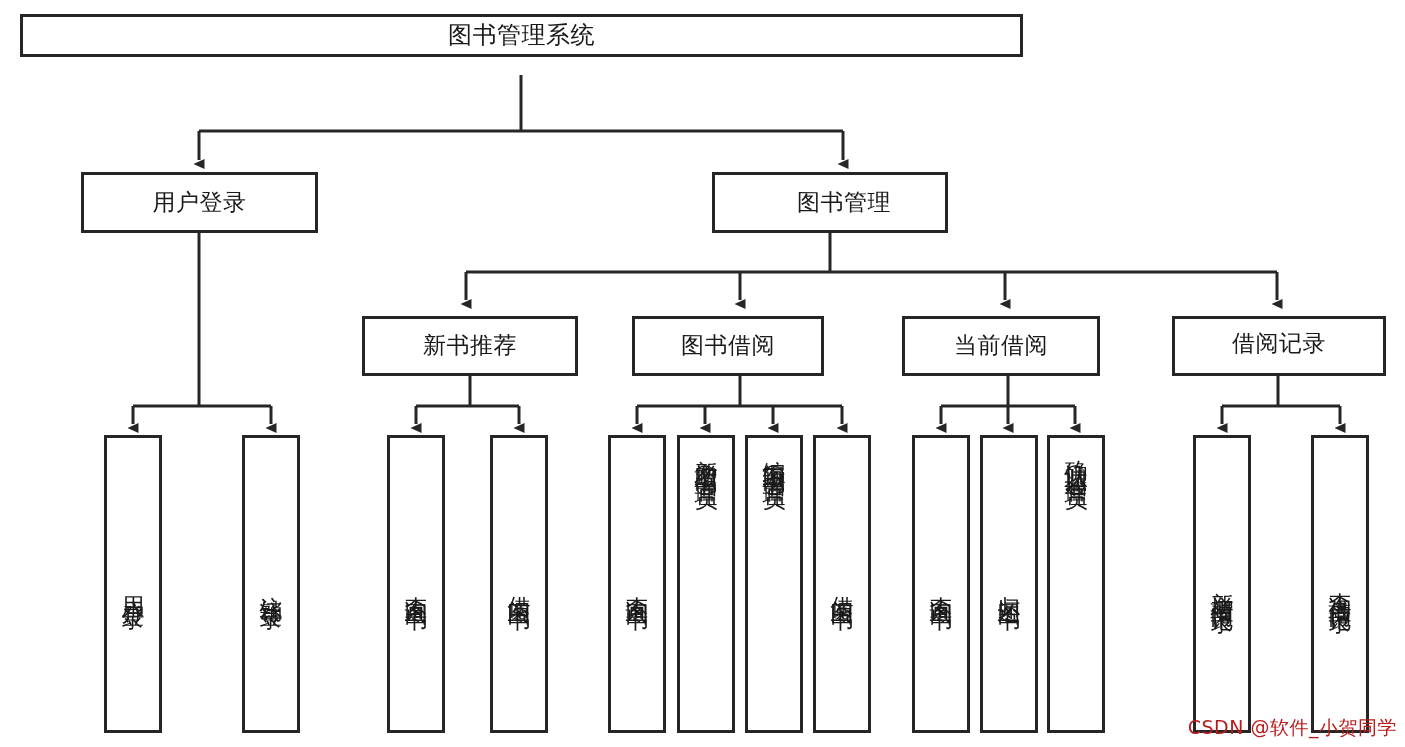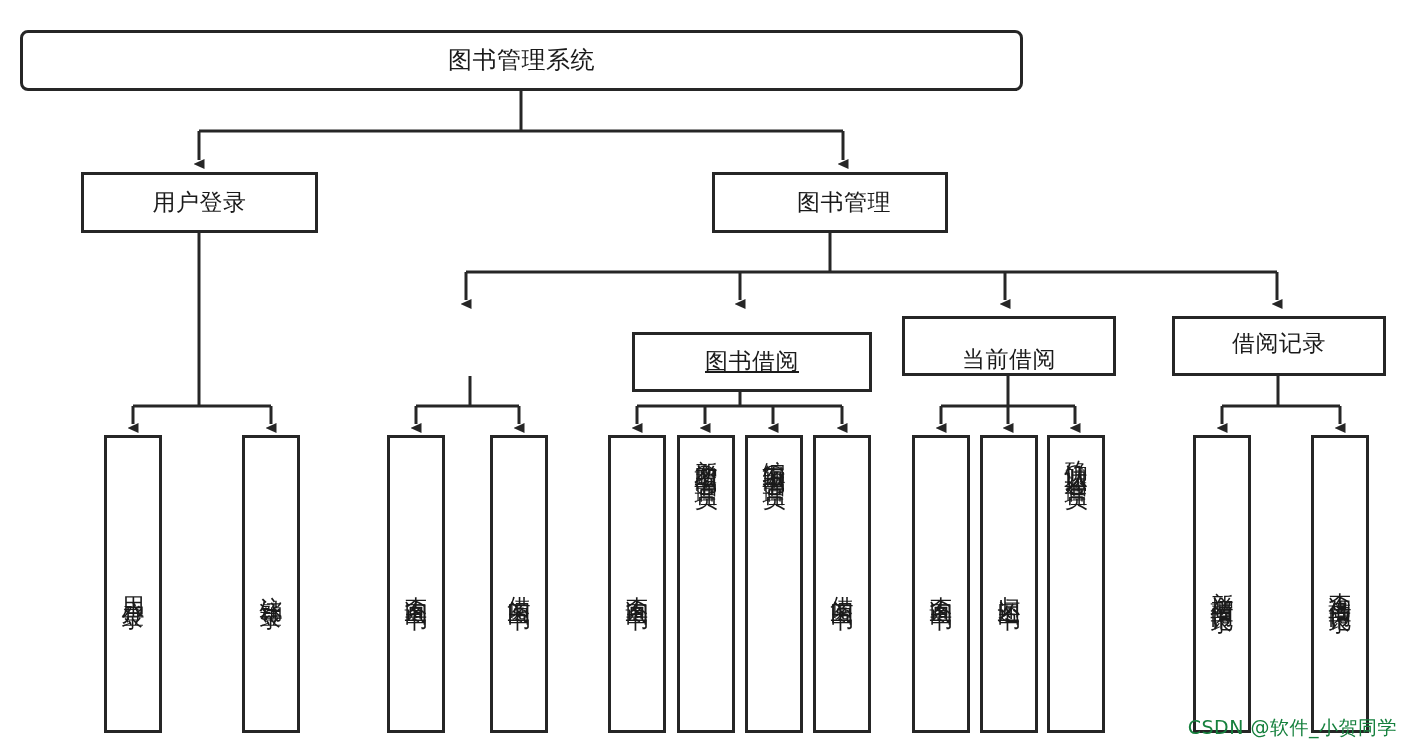--- a/index.html
+++ b/index.html
@@ -64,21 +64,21 @@
   }
   .v-node.mid .node-label {
     margin-top: auto;
     margin-bottom: auto;
   }
   .watermark {
     position: absolute;
     right: 8px;
     bottom: 6px;
     font-size: 19px;
-    color: #15803d;
+    color: #b91c1c;
     white-space: nowrap;
     letter-spacing: 0.5px;
   }
 </style>
 </head>
 <body>
 
 <div id="canvas">
 
   <svg id="edges" viewBox="0 0 1405 747" xmlns="http://www.w3.org/2000/svg">
@@ -124,38 +124,41 @@
       <path d="M1008,406 L1008,424" marker-end="url(#arrow)"></path>
       <path d="M1075,406 L1075,424" marker-end="url(#arrow)"></path>
 
       <path d="M1278,376 L1278,406"></path>
       <path d="M1222,406 L1340,406"></path>
       <path d="M1222,406 L1222,424" marker-end="url(#arrow)"></path>
       <path d="M1340,406 L1340,424" marker-end="url(#arrow)"></path>
     </g>
   </svg>
 
-  <div class="node h-node root" style="left:20px; top:30px; width:1003px; height:61px;border-radius:8px;">
+  <div class="node h-node root" style="left:20px; top:14px; width:1003px; height:43px;">
     <span class="node-label">图书管理系统</span>
   </div>
 
   <div class="node h-node" style="left:81px; top:172px; width:237px; height:61px;">
     <span class="node-label">用户登录</span>
   </div>
 
   <div class="node h-node" style="left:712px; top:172px; width:236px; height:61px;padding-left:28px;">
     <span class="node-label">图书管理</span>
   </div>
 
-
-  <div class="node h-node" style="left:632px; top:332px; width:240px; height:60px;text-decoration:underline;">
+  <div class="node h-node" style="left:362px; top:316px; width:216px; height:60px;">
+    <span class="node-label">新书推荐</span>
+  </div>
+
+  <div class="node h-node" style="left:632px; top:316px; width:192px; height:60px;">
     <span class="node-label">图书借阅</span>
   </div>
 
-  <div class="node h-node" style="left:902px; top:316px; width:214px; height:60px;align-items:flex-end;">
+  <div class="node h-node" style="left:902px; top:316px; width:198px; height:60px;">
     <span class="node-label">当前借阅</span>
   </div>
 
   <div class="node h-node" style="left:1172px; top:316px; width:214px; height:60px;font-family:Liberation Mono, monospace;">
     <span class="node-label">借阅记录</span>
   </div>
 
   <div class="node v-node mid" style="left:104px; top:435px; width:58px; height:298px;">
     <span class="node-label">用户登录</span>
   </div>

